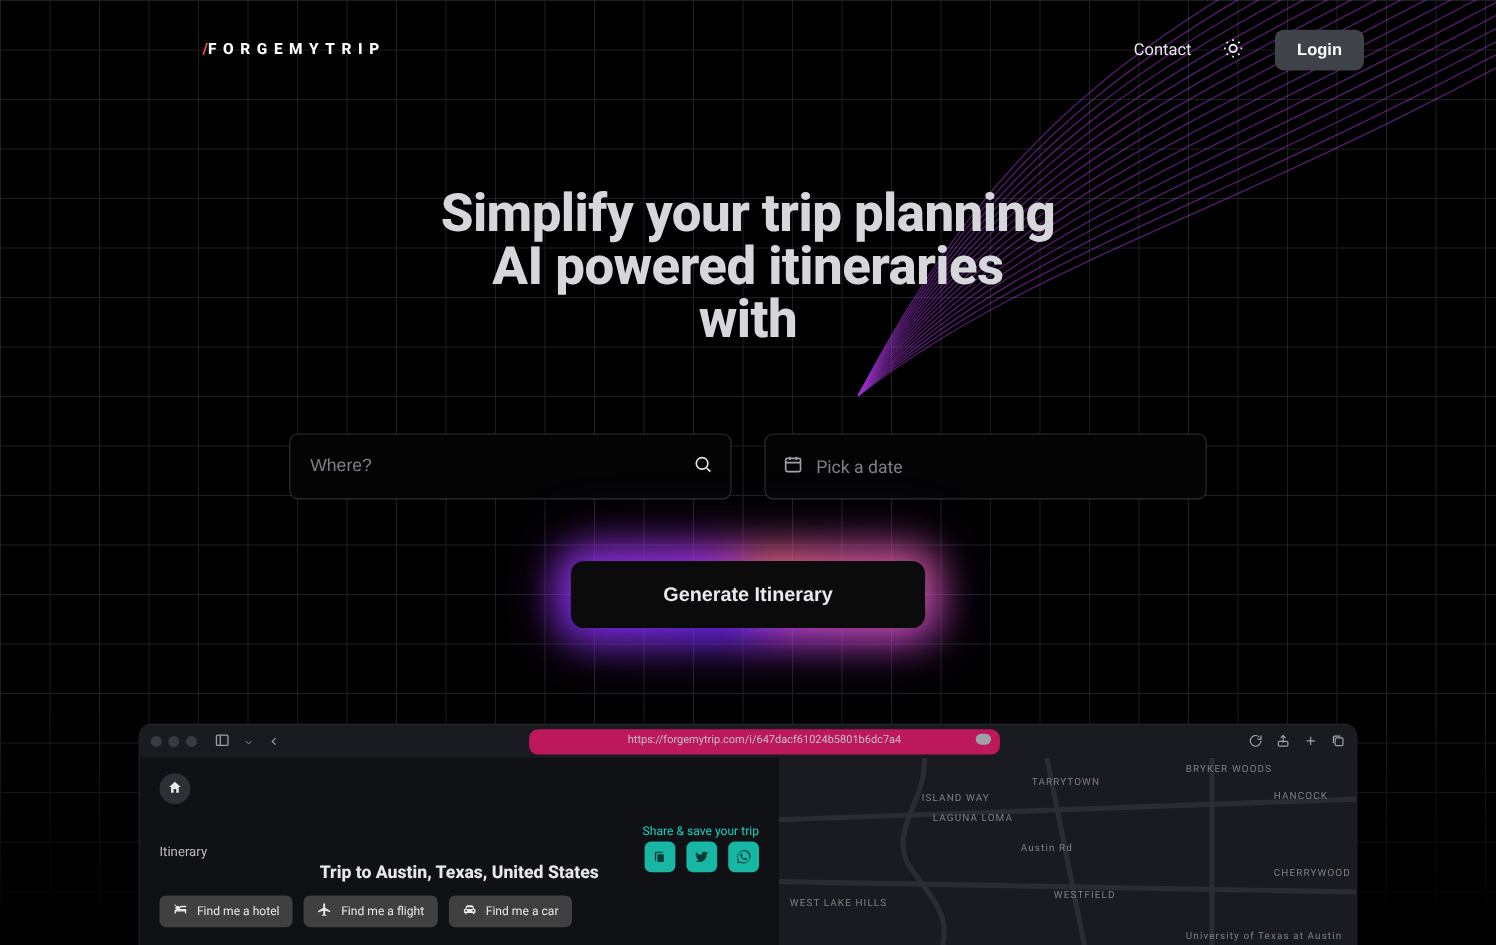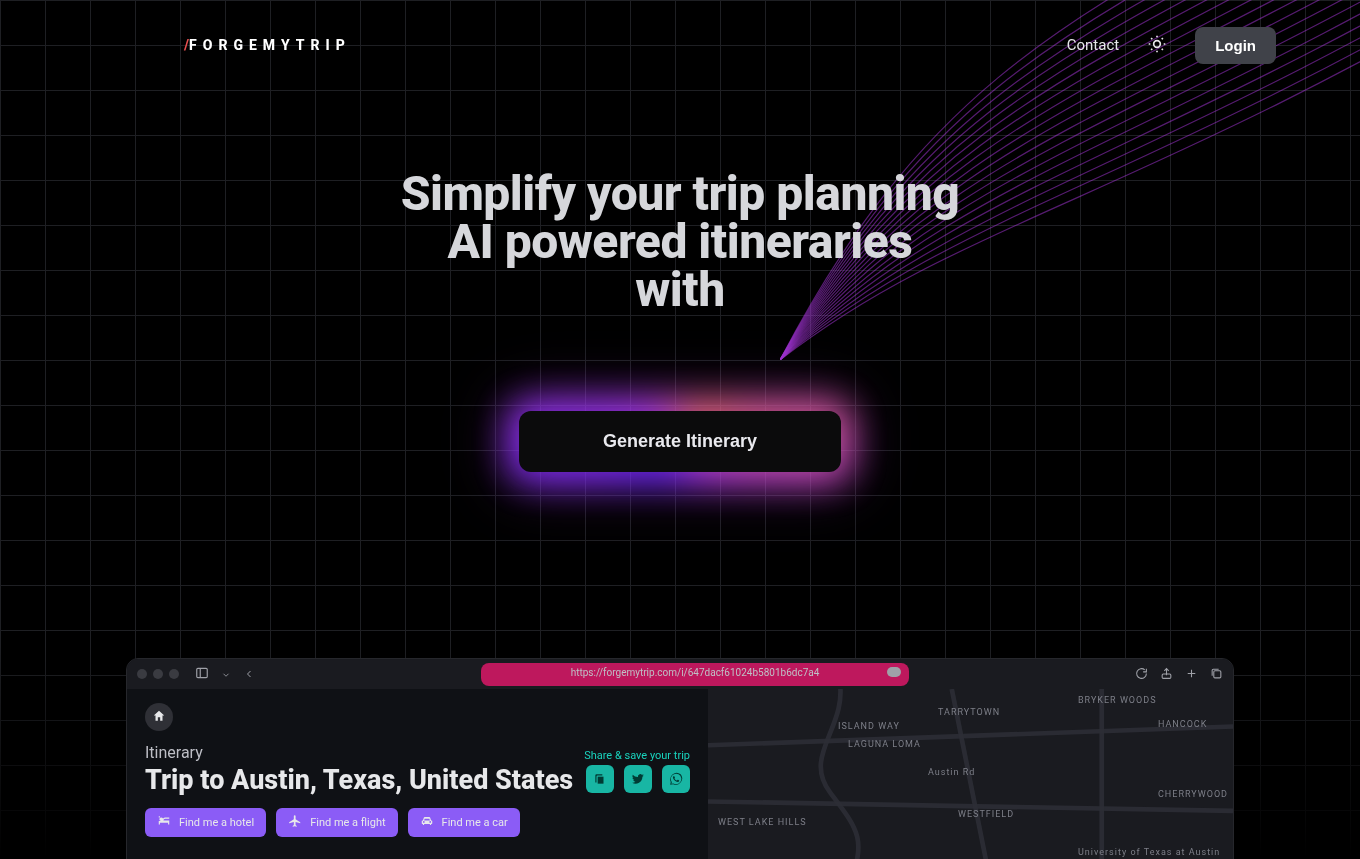--- a/index.html
+++ b/index.html
@@ -31,21 +31,21 @@
   }
 
   
   .wave{position:absolute;top:-60px;right:-180px;width:760px;height:420px;z-index:1;opacity:.85;}
   .wave path{fill:none;stroke:#b83df0;stroke-width:1.2;opacity:.55;}
 
   
   header{
     position:relative;z-index:5;
     display:flex;align-items:center;justify-content:space-between;
-    padding:20px 84px 0 184px;height:50px;
+    padding:20px 120px 0 184px;height:50px;
   }
   .brand{font-weight:800;font-size:14px;letter-spacing:6px;color:#fff;}
   .brand .slash{color:#e94f4f;letter-spacing:0;}
   .nav{display:flex;align-items:center;gap:22px;}
   .nav a{color:#e7e8ea;text-decoration:none;font-size:15px;}
   .login-btn{background:var(--login);color:#fff;border:none;border-radius:8px;padding:10px 20px;font-size:15px;font-weight:700;cursor:pointer;}
   .sun-btn{background:transparent;border:none;color:#e7e8ea;cursor:pointer;display:flex;align-items:center;justify-content:center;width:32px;height:32px;border-radius:6px;}
 
   
   .hero{position:relative;z-index:4;text-align:center;margin-top:100px;}
@@ -60,21 +60,20 @@
   }
   .field input{flex:1;background:transparent;border:none;color:#e7e8ea;font-size:16px;outline:none;}
   .field input::placeholder{color:var(--muted);}
   .search-icon{position:absolute;right:16px;color:#e7e8ea;}
 
   
   .gen-wrap{margin-top:56px;display:flex;justify-content:center;}
   .gen-glow{
     position:relative;border-radius:14px;padding:0;
     filter:drop-shadow(0 0 22px rgba(184,61,240,.55));
-    margin-top:41px;
   }
   .gen-glow::before{
     content:"";position:absolute;inset:-8px;border-radius:16px;z-index:-1;
     background:conic-gradient(from 220deg,#4a1dff,#b83df0,#ff7a4a,#b83df0,#4a1dff);
     filter:blur(18px);opacity:.9;
   }
   .gen-btn{
     position:relative;z-index:1;background:#0b0b0c;color:#e9e9ee;border:none;border-radius:12px;
     font-size:18px;font-weight:800;padding:20px 84px;cursor:pointer;
   }
@@ -88,25 +87,25 @@
   .dots{display:flex;gap:6px;margin-right:6px;}
   .dots span{width:10px;height:10px;border-radius:999px;background:#3a3b41;display:block;}
   .url{flex:1;display:flex;justify-content:center;}
   .urlbar{background:#be185d;color:#bfc0c6;font-size:10px;border-radius:8px;padding:4px 90px 8px 90px;display:flex;align-items:center;gap:10px;position:relative;}
   .urlbar .pill{position:absolute;right:8px;width:14px;height:10px;background:#9fa1a8;border-radius:5px;}
   .left-icons,.right-icons{display:flex;gap:12px;align-items:center;color:#9fa1a8;}
 
   .b-body{display:flex;height:calc(100% - 30px);}
   .b-left{width:545px;padding:14px 18px 0 18px;color:#e7e8ea;position:relative;}
   .home-pill{width:28px;height:28px;border-radius:999px;background:#2f3036;display:flex;align-items:center;justify-content:center;color:#e7e8ea;}
-  .itin-lbl{font-size:16px;color:#bdbec5;margin-top:12px;}
+  .itin-lbl{font-size:12px;color:#bdbec5;margin-top:36px;}
   .share{position:absolute;top:60px;right:18px;font-size:11px;color:#19d3bd;}
-  .title{font-size:27px;font-weight:800;margin-top:2px;}
+  .title{font-size:16px;font-weight:800;margin-top:2px;text-align:center;}
   .chips{display:flex;gap:10px;margin-top:12px;}
-  .chip{background:#8b5cf6;border-radius:6px;padding:6px 12px;font-size:11px;display:flex;align-items:center;gap:8px;color:#e7e8ea;}
+  .chip{background:#404040;border-radius:6px;padding:6px 12px;font-size:11px;display:flex;align-items:center;gap:8px;color:#e7e8ea;}
 
   .share-icons{position:absolute;top:76px;right:18px;display:flex;gap:10px;}
   .share-icons .sq{width:28px;height:28px;border-radius:6px;background:var(--teal);color:#003b34;display:flex;align-items:center;justify-content:center;}
 
   .b-right{flex:1;background:#1a1b20;position:relative;overflow:hidden;}
   .map-label{position:absolute;font-size:9px;color:#7d7f88;letter-spacing:1px;}
   .river{position:absolute;inset:0;}
   .river path{stroke:#2c2e35;stroke-width:5;fill:none;opacity:.9;}
   .road{stroke:#2b2d33;stroke-width:2;fill:none;}
 </style>
@@ -156,20 +155,40 @@
   </div>
 </header>
 
 <section class="hero">
   <h1>
     <span class="line">Simplify your trip planning</span>
     <span class="line">AI powered itineraries</span>
     <span class="line">with</span>
   </h1>
 
+  <div class="inputs">
+    <div class="field">
+      <input type="text" placeholder="Where?" style="">
+      <span class="search-icon">
+        <svg width="18" height="18" viewBox="0 0 24 24" fill="none" stroke="currentColor" stroke-width="2">
+            <circle cx="11" cy="11" r="7"></circle>
+            <path d="M21 21l-4.35-4.35"></path>
+          </svg>
+      </span>
+    </div>
+    <div class="field">
+      <span style="color:#9fa1a8;">
+        <svg width="18" height="18" viewBox="0 0 24 24" fill="none" stroke="currentColor" stroke-width="2">
+            <rect x="3" y="5" width="18" height="16" rx="2"></rect>
+            <path d="M16 3v4M8 3v4M3 10h18"></path>
+          </svg>
+      </span>
+      <span style="color:var(--muted);font-size:16px;">Pick a date</span>
+    </div>
+  </div>
 
   <div class="gen-wrap">
     <div class="gen-glow">
       <button class="gen-btn">Generate Itinerary</button>
     </div>
   </div>
 </section>
 
 <div class="browser">
   <div class="b-top">

